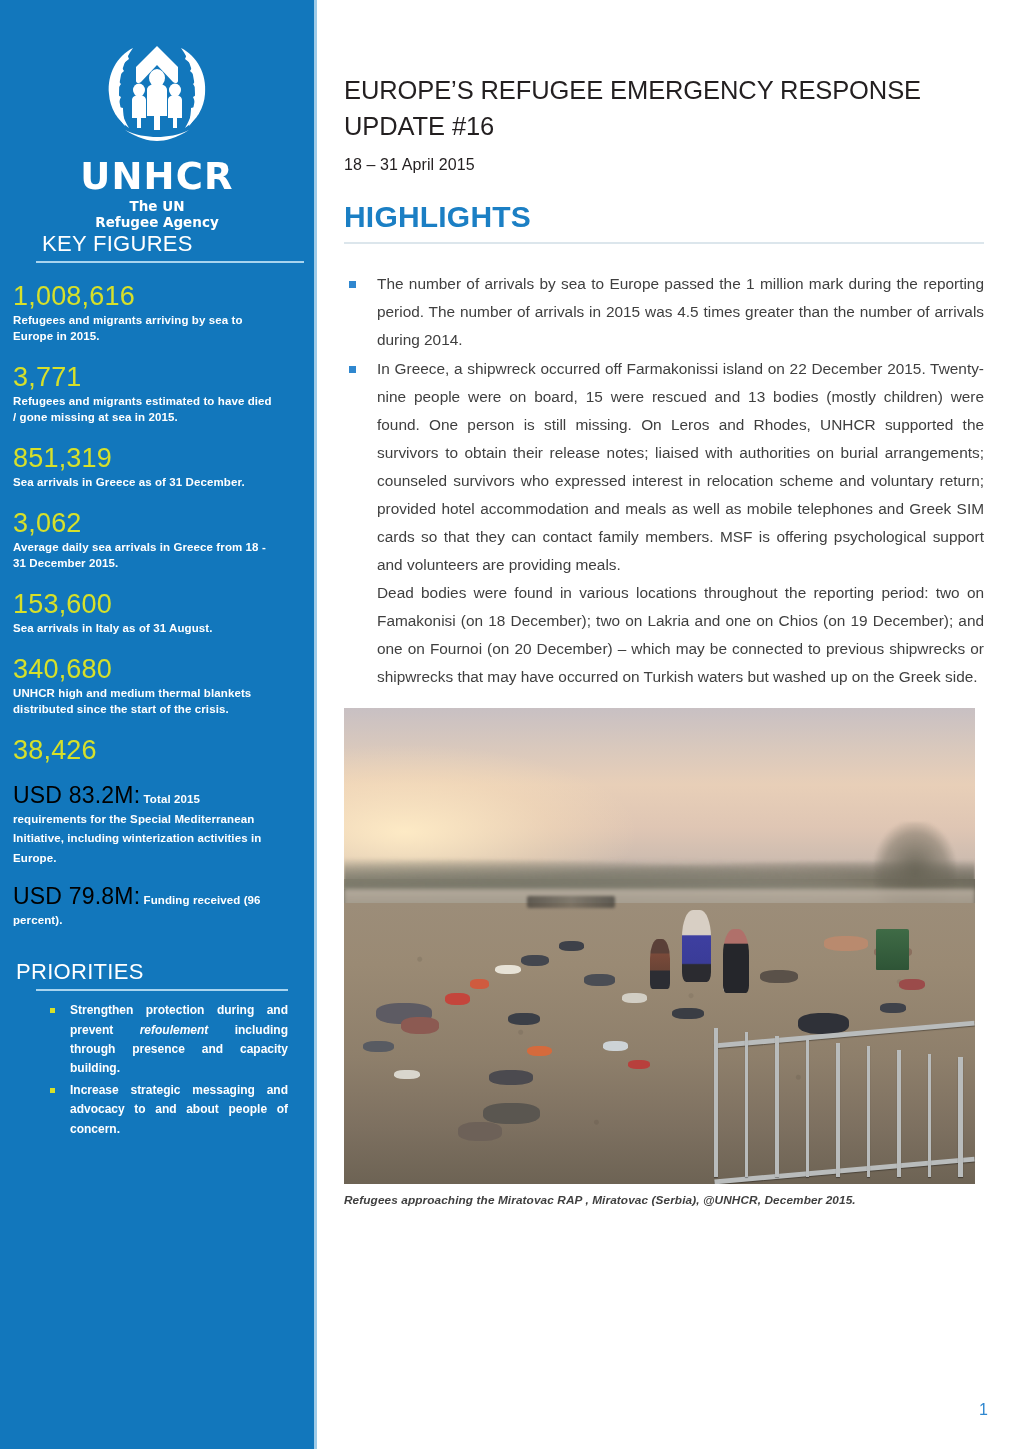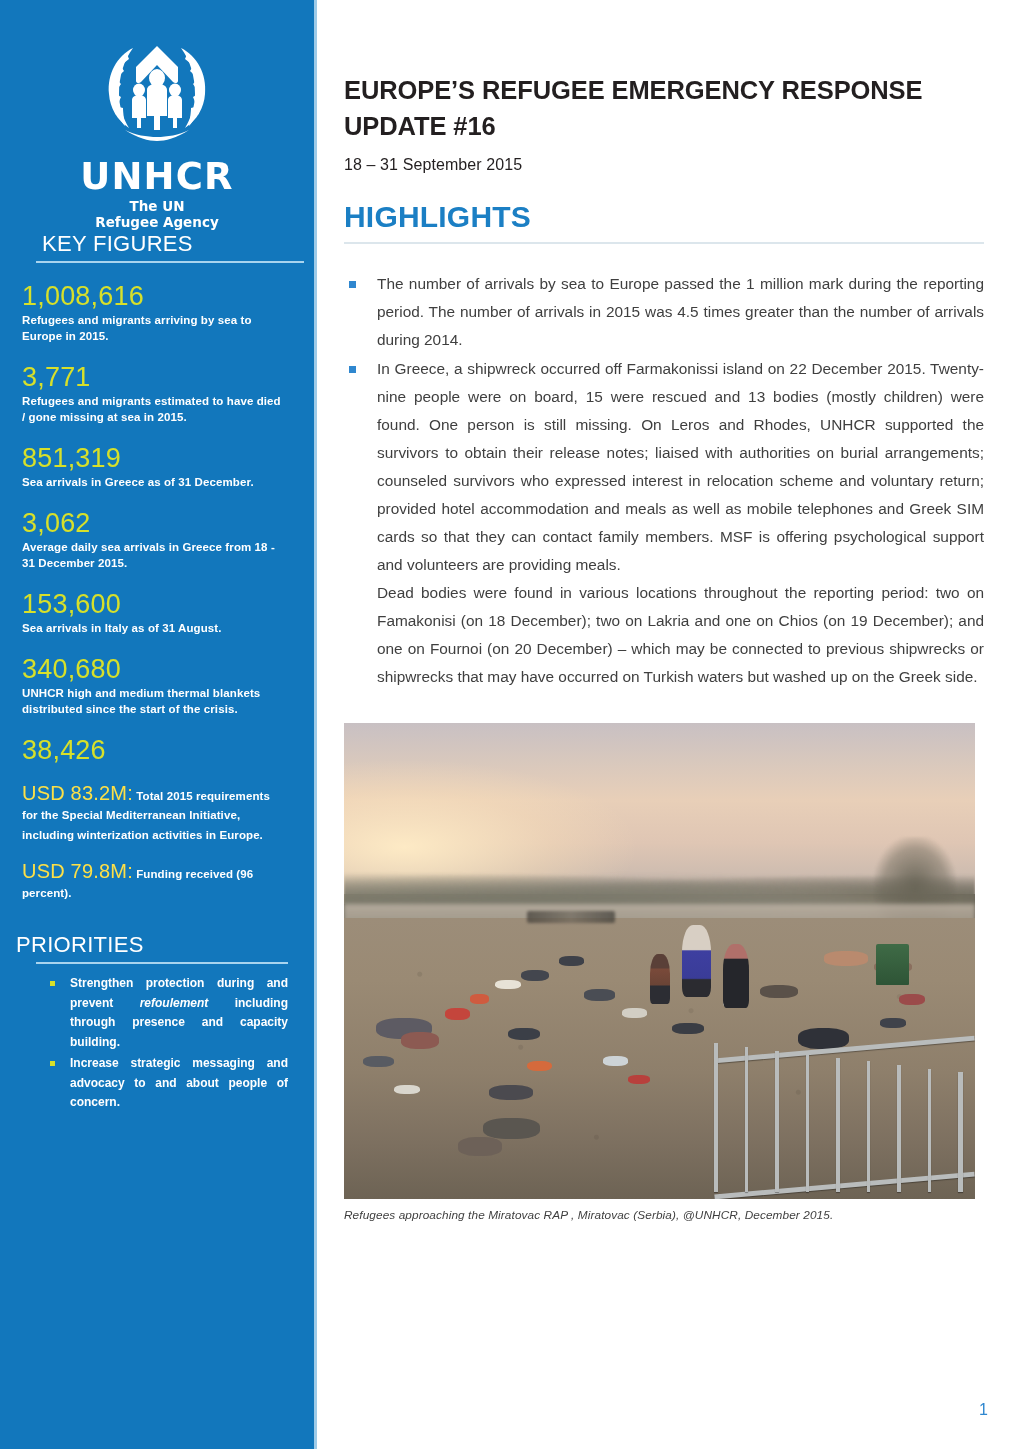--- a/index.html
+++ b/index.html
@@ -77,21 +77,21 @@
   .side-rule.short {
     width: 252px;
     margin-left: 36px;
   }
   .priorities-heading {
     margin-top: 30px;
     padding-left: 16px;
   }
 
   .figures {
-    padding: 18px 20px 0 22px;
+    padding: 18px 20px 0 13px;
   }
   .figure {
     margin-bottom: 17px;
   }
   .fig-number {
     color: #d7e02a;
     font-size: 27px;
     line-height: 1.12;
     letter-spacing: 0.2px;
     font-family: "Liberation Sans", sans-serif;
@@ -103,22 +103,22 @@
     line-height: 1.38;
     margin-top: 2px;
     letter-spacing: 0.1px;
     max-width: 262px;
   }
   .fig-usd {
     margin-bottom: 16px;
     max-width: 258px;
   }
   .fig-usd .amt {
-    color: #fde047;
-    font-size: 20px;
+    color: #000000;
+    font-size: 23px;
     letter-spacing: 0.2px;
   }
   .fig-usd .usd-text {
     color: #ffffff;
     font-size: 11.5px;
     font-weight: bold;
     line-height: 1.5;
     letter-spacing: 0.1px;
   }
 
@@ -153,21 +153,21 @@
   
   .main {
     flex: 1;
     padding: 72px 40px 0 27px;
     box-sizing: border-box;
     position: relative;
   }
   .doc-title {
     color: #231f20;
     font-size: 25.5px;
-    font-weight: bold;
+    font-weight: normal;
     line-height: 1.42;
     letter-spacing: -0.1px;
     font-family: "Liberation Sans", sans-serif;
     margin: 0;
   }
   .doc-date {
     color: #231f20;
     font-size: 16px;
     margin-top: 12px;
     letter-spacing: 0.1px;
@@ -211,22 +211,23 @@
   }
   .highlights li.no-bullet {
     padding-left: 33px;
   }
   .highlights li.no-bullet::before {
     display: none;
   }
 
   
   .photo-wrap {
-    margin-top: 32px;
+    margin-top: 17px;
     width: 631px;
+    font-weight: bold;
   }
   .photo {
     width: 631px;
     height: 476px;
     position: relative;
     overflow: hidden;
     background: #6b6357;
   }
   .sky {
     position: absolute;
@@ -438,21 +439,21 @@
     <ul class="priorities-list">
       <li><span>Strengthen protection during and prevent </span><em>refoulement</em><span> including through presence and capacity building.</span></li>
       <li><span>Increase strategic messaging and advocacy to and about people of concern.</span></li>
     </ul>
 
   </aside>
 
   <main class="main">
 
     <h1 class="doc-title">EUROPE’S REFUGEE EMERGENCY RESPONSE UPDATE #16</h1>
-    <div class="doc-date">18 – 31 September 2015</div>
+    <div class="doc-date">18 – 31 April 2015</div>
 
     <div class="section-title">HIGHLIGHTS</div>
     <div class="section-rule"></div>
 
     <ul class="highlights">
       <li><span>The number of arrivals by sea to Europe passed the 1 million mark during the reporting period. The number of arrivals in 2015 was 4.5 times greater than the number of arrivals during 2014.</span></li>
       <li><span>In Greece, a shipwreck occurred off Farmakonissi island on 22 December 2015. Twenty-nine people were on board, 15 were rescued and 13 bodies (mostly children) were found. One person is still missing. On Leros and Rhodes, UNHCR supported the survivors to obtain their release notes; liaised with authorities on burial arrangements; counseled survivors who expressed interest in relocation scheme and voluntary return; provided hotel accommodation and meals as well as mobile telephones and Greek SIM cards so that they can contact family members. MSF is offering psychological support and volunteers are providing meals.</span></li>
       <li class="no-bullet"><span>Dead bodies were found in various locations throughout the reporting period: two on Famakonisi (on 18 December); two on Lakria and one on Chios (on 19 December); and one on Fournoi (on 20 December) – which may be connected to previous shipwrecks or shipwrecks that may have occurred on Turkish waters but washed up on the Greek side.</span></li>
     </ul>
 

